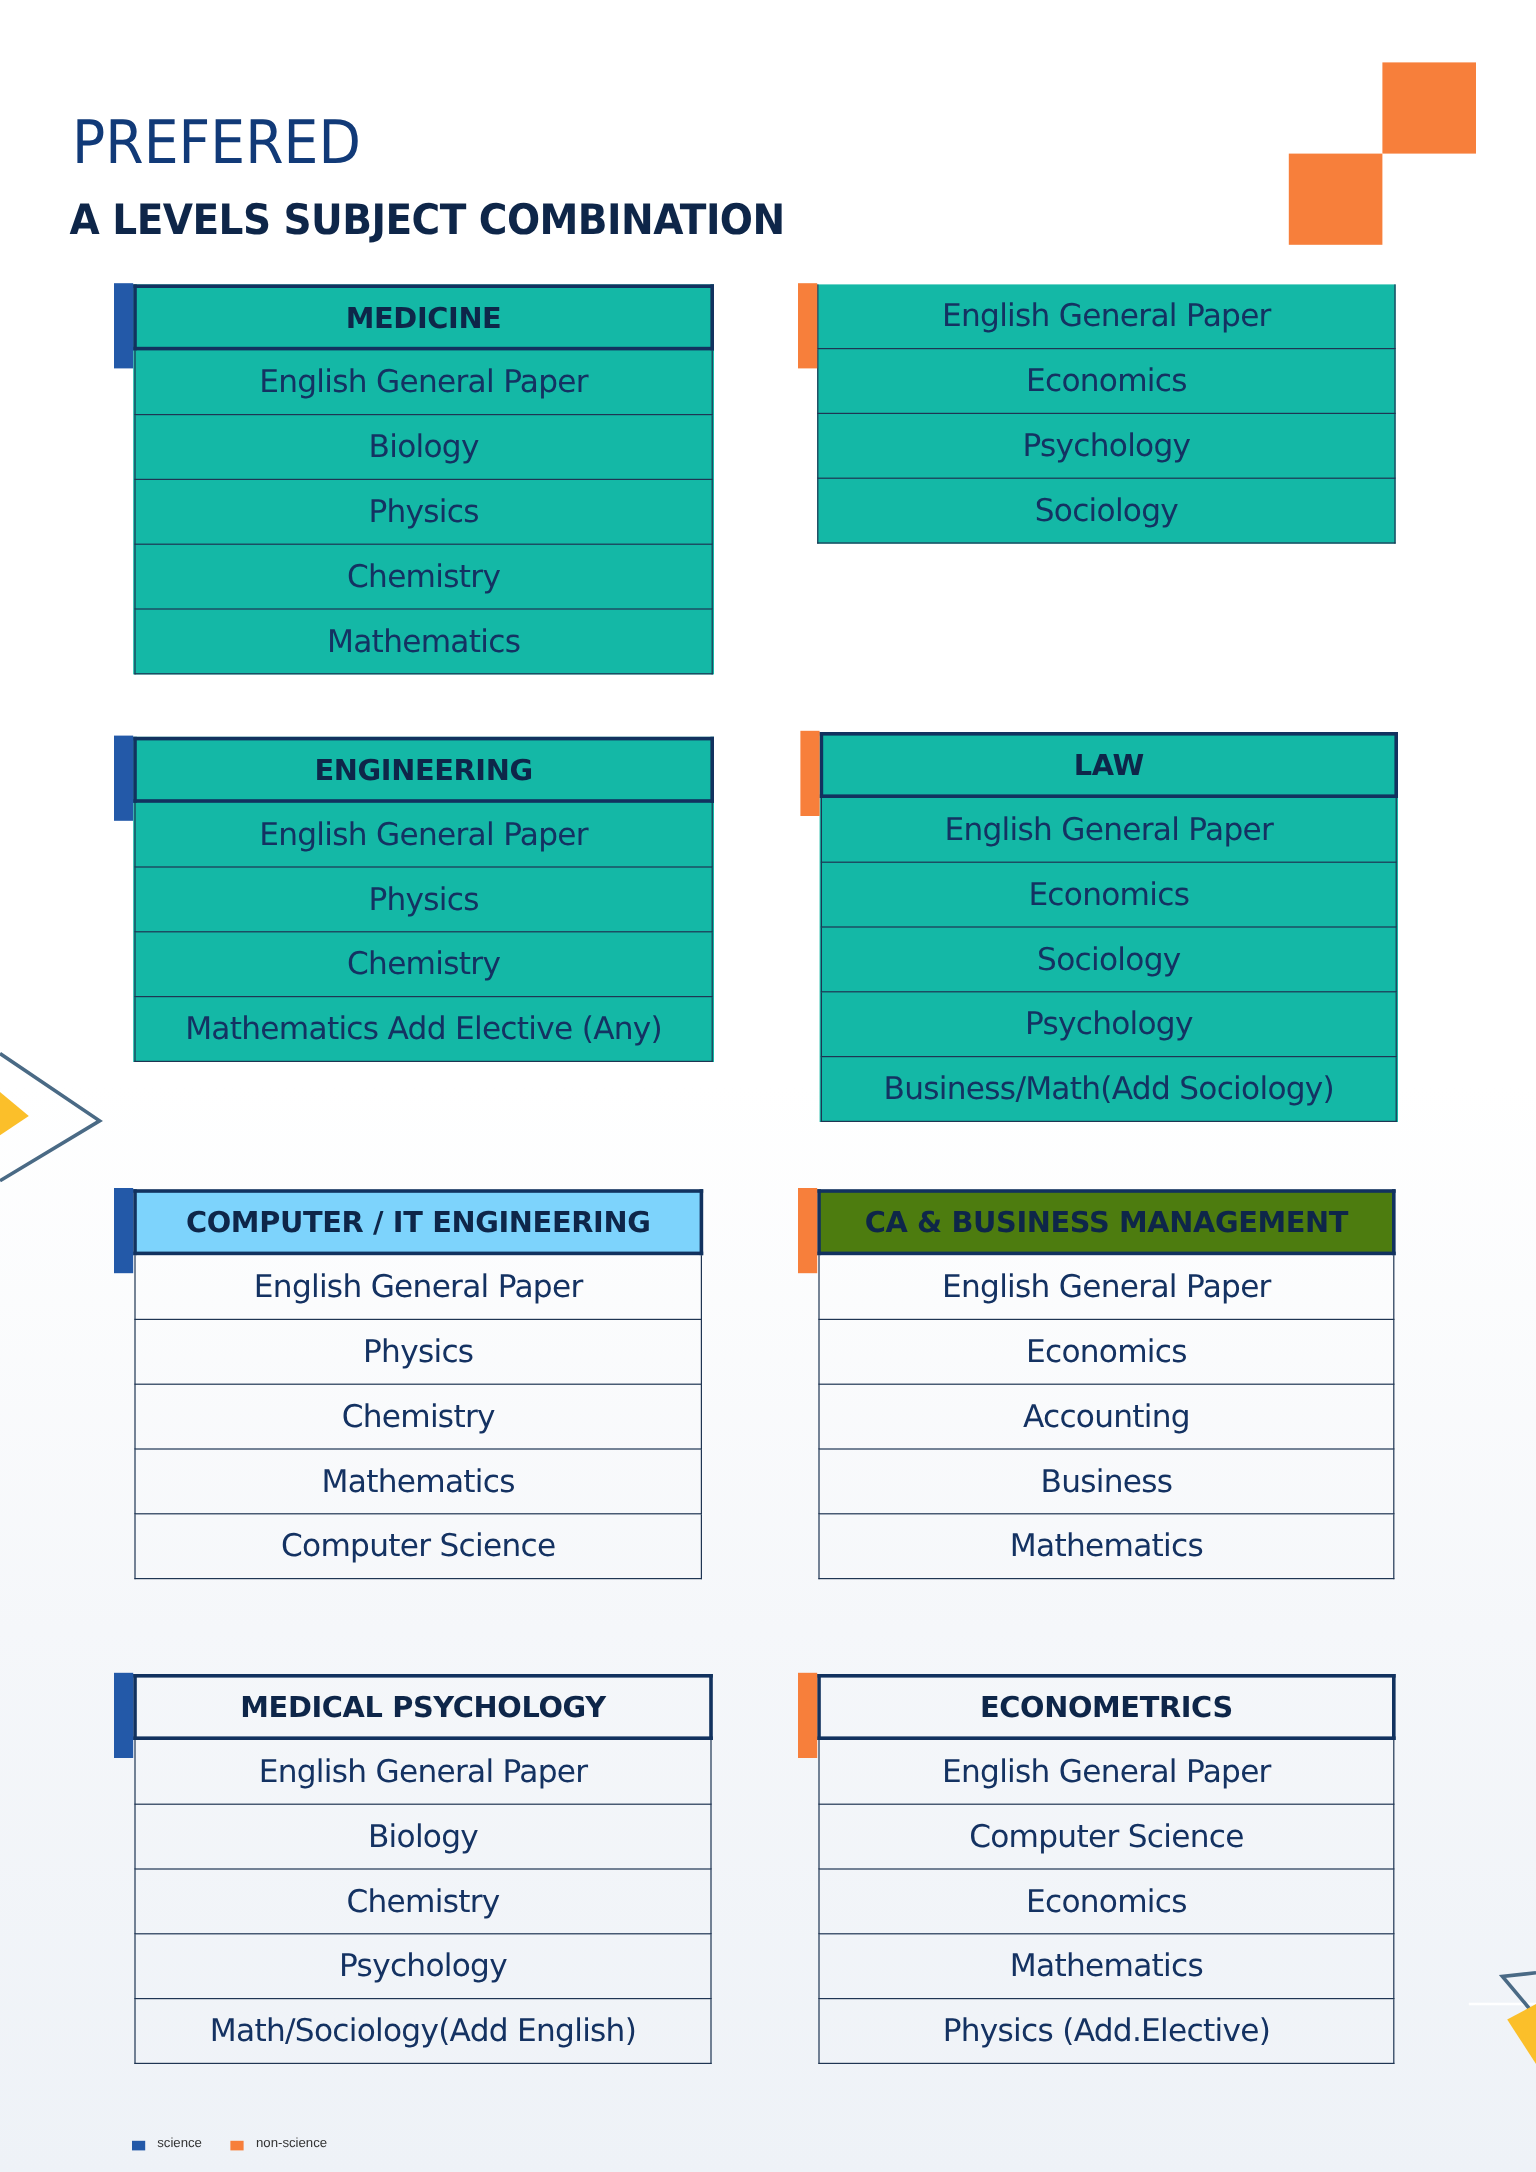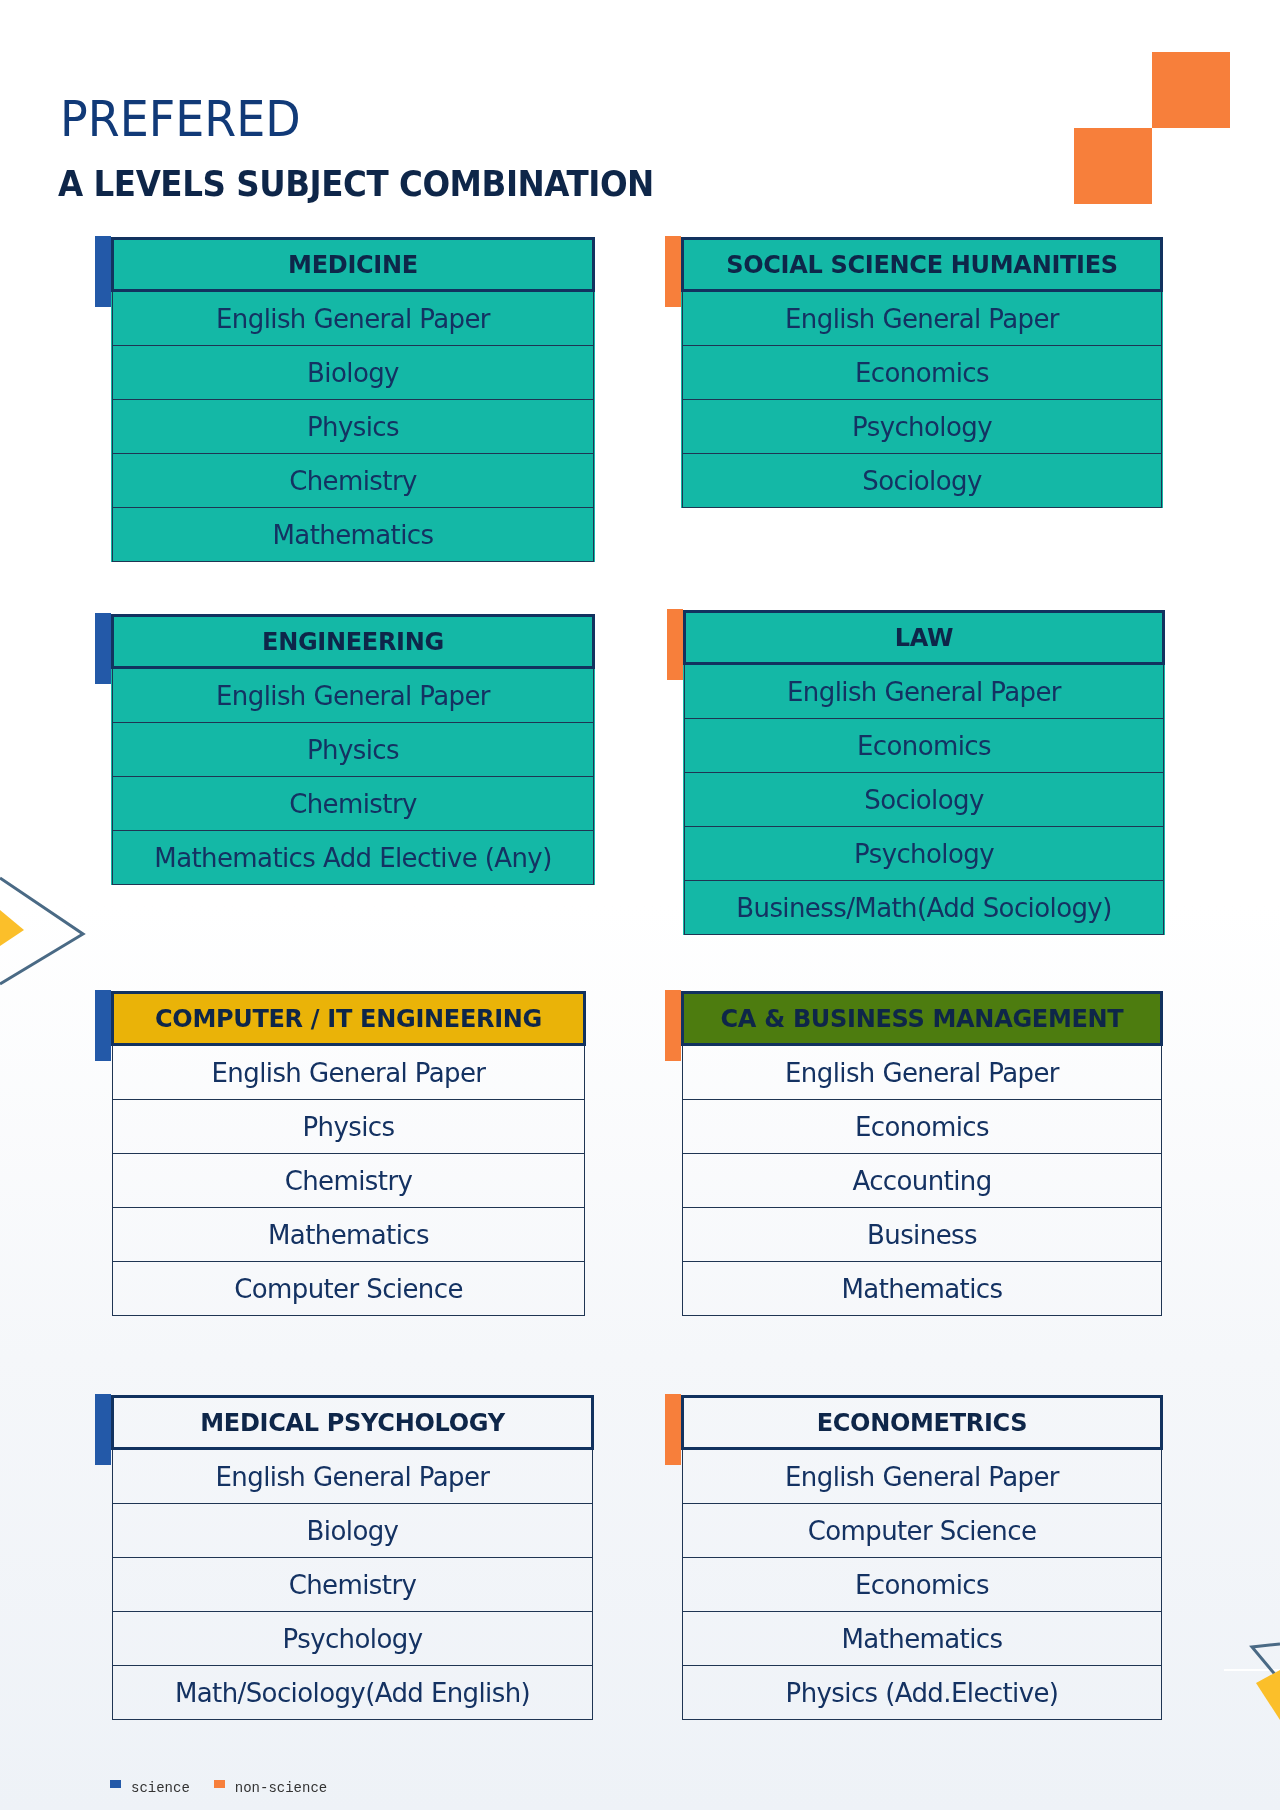--- a/index.html
+++ b/index.html
@@ -36,21 +36,21 @@
     font-size: 24px; color: #0e2649; letter-spacing: -0.3px;
   }
   .tbl .cell {
     border: 1.5px solid #1f3553; border-top: none; height: 51px;
     text-align: center; font-family: "DejaVu Sans", sans-serif;
     font-size: 26px; color: #143262; letter-spacing: -0.6px; margin-top: 27px;
   }
   .tbl.fade { background: transparent; }
   .tri-left { position: absolute; left: 0; top: 860px; width: 90px; height: 140px; }
   .tri-right { position: absolute; left: 1220px; top: 1620px; width: 60px; height: 110px; }
-  .legend { position: absolute; left: 110px; top: 1780px; display: flex; align-items: flex-start; gap: 0; font-size: 14px; color: #333; font-family: Liberation Mono, monospace; }
+  .legend { position: absolute; left: 110px; top: 1780px; display: flex; align-items: flex-end; gap: 0; font-size: 11px; color: #333; font-family: Liberation Sans, sans-serif; }
   .legend .sw { width: 11px; height: 8px; display: inline-block; margin-right: 10px; }
   .legend .lbl { margin-right: 24px; }
 </style>
 </head>
 <body>
 
 <h1 class="title-pre">PREFERED</h1>
 <h2 class="title-main">A LEVELS SUBJECT COMBINATION</h2>
 
 <div class="deco-sq" style="left:1152px; top:52px; width:78px; height:76px;"></div>
@@ -90,23 +90,20 @@
           <td class="cell">Mathematics</td>
         </tr>
   </tbody>
     </table>
 </div>
 
 <div class="box" style="left:681px; top:237px; width:482px;">
   <div class="accent nonscience"></div>
   <table class="tbl">
     <tbody>
-        <tr>
-          <th class="hdr">SOCIAL SCIENCE HUMANITIES</th>
-        </tr>
     <tr>
           <td class="cell">English General Paper</td>
         </tr>
     <tr>
           <td class="cell">Economics</td>
         </tr>
     <tr>
           <td class="cell">Psychology</td>
         </tr>
     <tr>
@@ -163,21 +160,21 @@
         </tr>
   </tbody>
     </table>
 </div>
 
 <div class="box" style="left:111px; top:991px; width:475px;">
   <div class="accent science"></div>
   <table class="tbl fade">
     <tbody>
         <tr>
-          <th class="hdr" style="background:#eab308;">COMPUTER / IT ENGINEERING</th>
+          <th class="hdr" style="background:#7dd3fc;">COMPUTER / IT ENGINEERING</th>
         </tr>
     <tr>
           <td class="cell">English General Paper</td>
         </tr>
     <tr>
           <td class="cell">Physics</td>
         </tr>
     <tr>
           <td class="cell">Chemistry</td>
         </tr>

